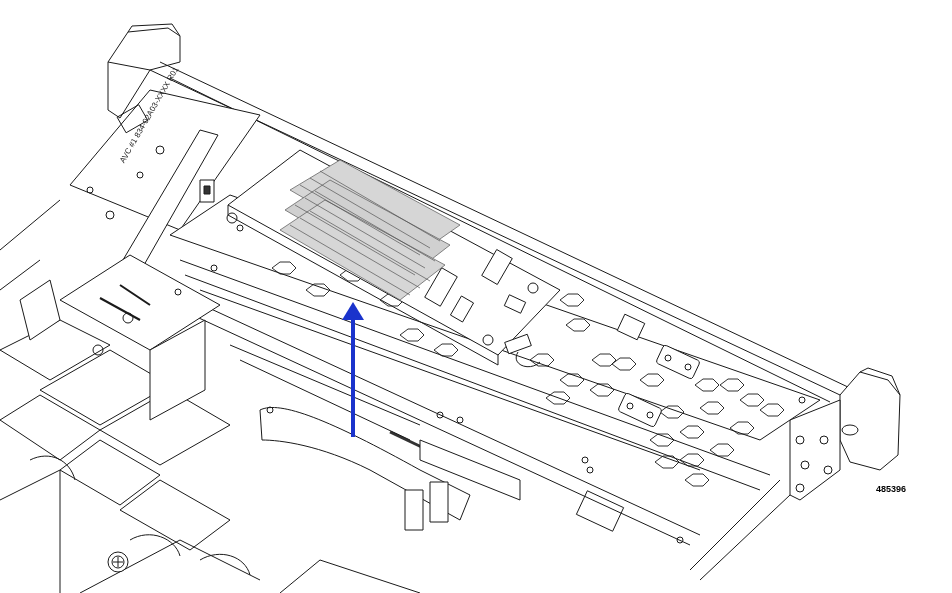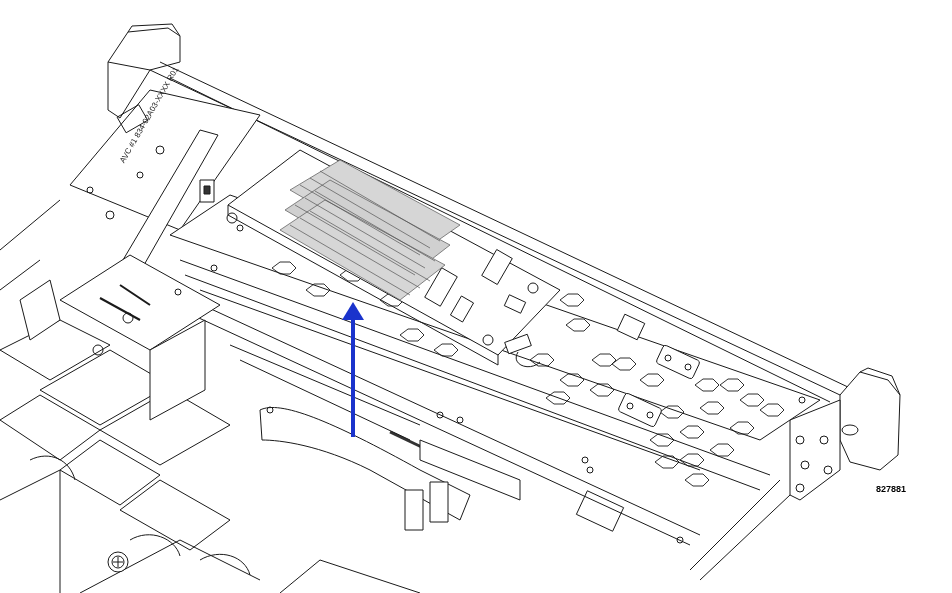--- a/index.html
+++ b/index.html
@@ -206,13 +206,13 @@
     </g>
   </g>
 
   <g>
     <line x1="353" y1="437" x2="353" y2="318" stroke="#1a33cc" stroke-width="4"></line>
     <polygon points="342,320 364,320 353,302" fill="#1a33cc"></polygon>
   </g>
 </svg>
 
 <div class="label-avc">AVC #1 834-02A03-XXXX R01</div>
-<div class="fig-num">827881</div>
+<div class="fig-num">485396</div>
 
 </body></html>

